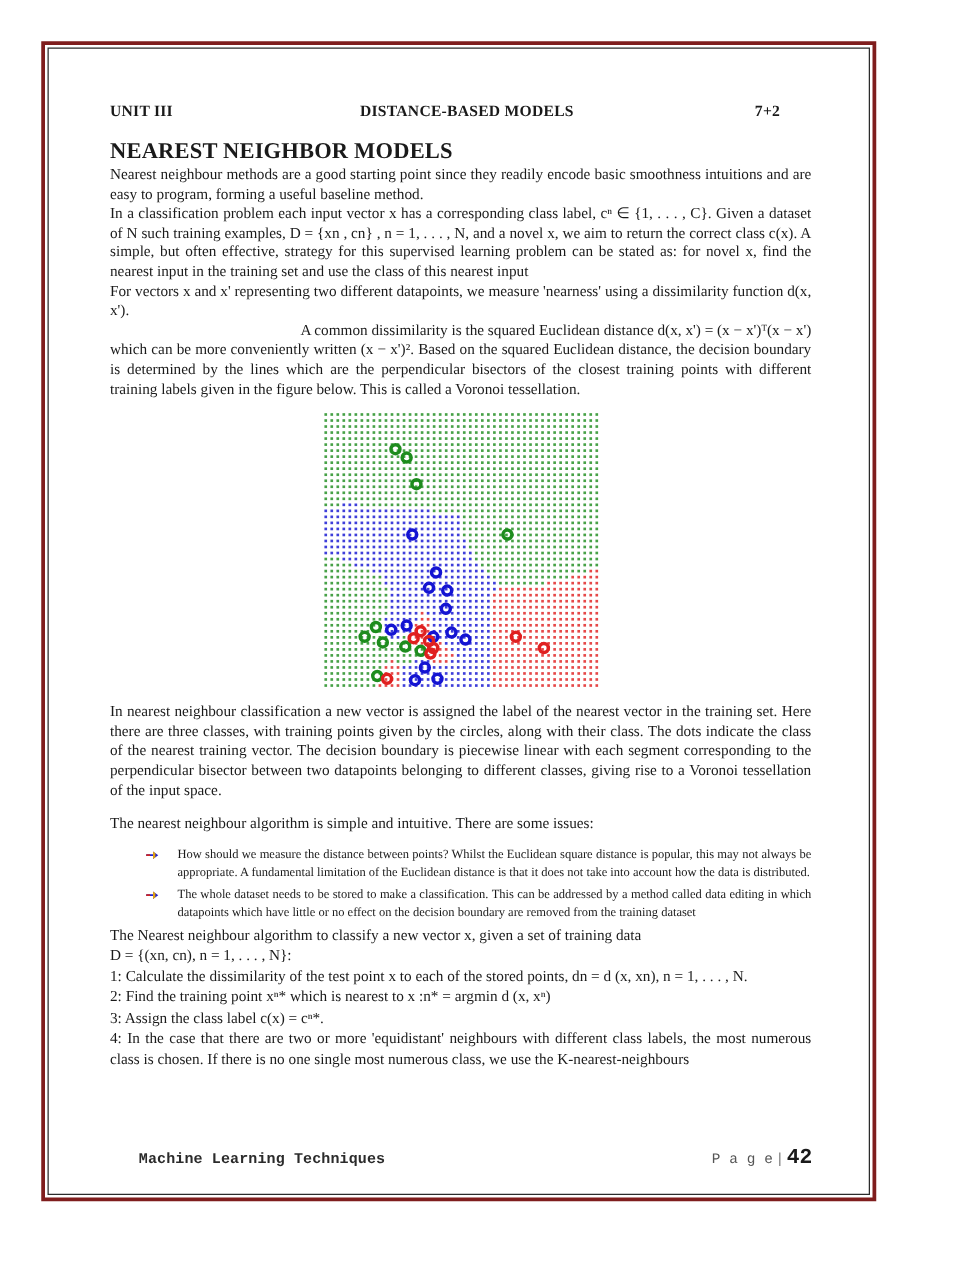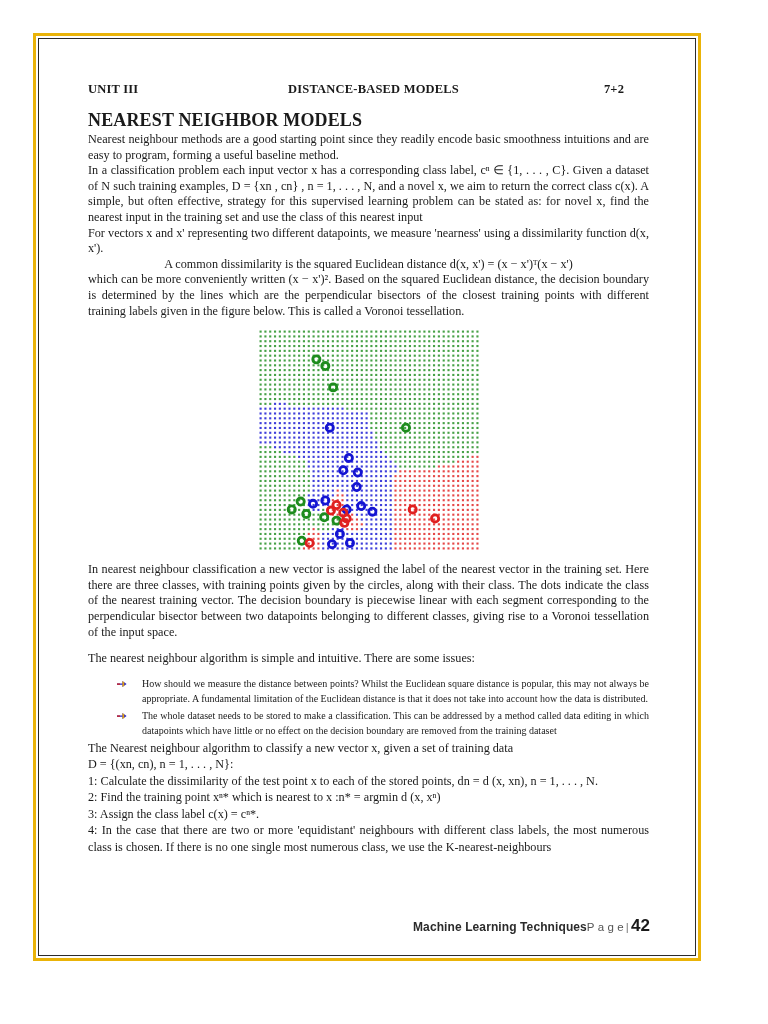--- a/index.html
+++ b/index.html
@@ -15,21 +15,21 @@
     color: #1a1a1a;
   }
 
   
   #page-frame {
     position: absolute;
     left: 33px;
     top: 33px;
     width: 668px;
     height: 928px;
-    border: 3px solid #eab308;
+    border: 3px solid #7f1d1d;
     background: #ffffff;
     box-sizing: border-box;
   }
   #page-frame-inner {
     position: absolute;
     left: 2px;
     top: 2px;
     right: 2px;
     bottom: 2px;
     border: 1px solid #2b2b2b;
@@ -66,21 +66,21 @@
   }
 
   
   p.body {
     margin: 0;
     font-size: 12.2px;
     line-height: 15.6px;
     text-align: justify;
     text-justify: inter-word;
   }
-  p.body.nojust { text-align: center; }
+  p.body.nojust { text-align: right; }
   p.gap { margin-top: 11px; }
 
   
   .figure-wrap {
     margin: 9px 0 10px 0;
     display: flex;
     justify-content: center;
   }
   #voronoi-figure {
     display: block;
@@ -119,22 +119,22 @@
   p.algo.just { text-align: justify; }
 
   
   #page-footer {
     position: absolute;
     left: 52px;
     right: 48px;
     bottom: 22px;
     display: flex;
     align-items: baseline;
-    justify-content: flex-end;
-    font-family: Liberation Sans, sans-serif;
+    justify-content: space-between;
+    font-family: Liberation Mono, monospace;
     padding-left: 23px;
   }
   .foot-left {
     font-size: 12px;
     font-weight: bold;
     color: #2b2b2b;
     letter-spacing: .1px;
   }
   .foot-right {
     font-size: 11.5px;

